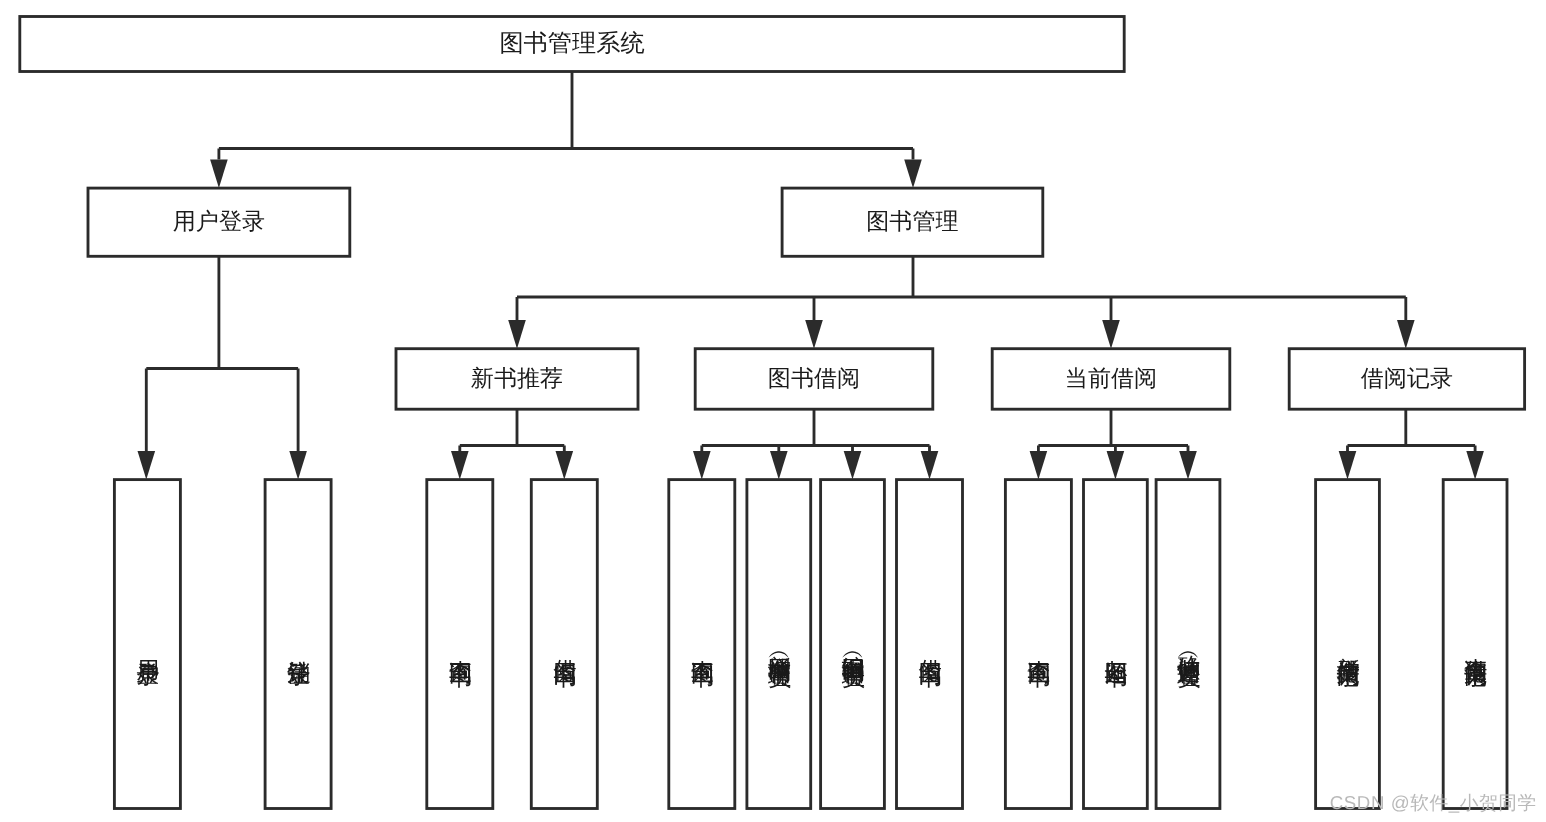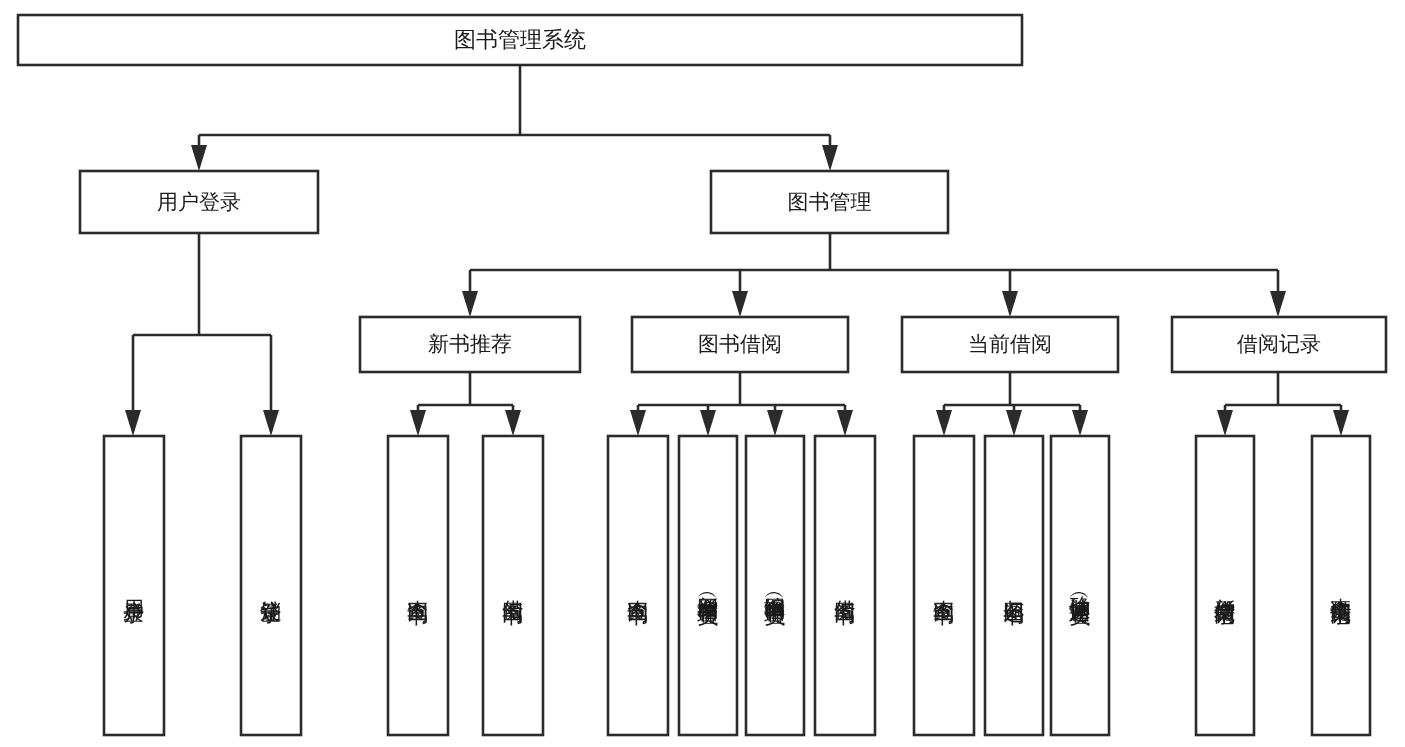--- a/index.html
+++ b/index.html
@@ -184,13 +184,14 @@
       <div class="vlabel" style="left: 679px; top: 436px; width: 58px; height: 299px;">新增图书（管理员）</div>
       <div class="vlabel" style="left: 746px; top: 436px; width: 58px; height: 299px;">编辑图书（管理员）</div>
       <div class="vlabel" style="left: 815px; top: 436px; width: 60px; height: 299px;">借阅图书</div>
       <div class="vlabel" style="left: 914px; top: 436px; width: 60px; height: 299px;">查询图书</div>
       <div class="vlabel" style="left: 985px; top: 436px; width: 58px; height: 299px;">归还图书</div>
       <div class="vlabel" style="left: 1051px; top: 436px; width: 58px; height: 299px;">确认归还（管理员）</div>
       <div class="vlabel" style="left: 1196px; top: 436px; width: 58px; height: 299px;">新增借阅记录</div>
       <div class="vlabel" style="left: 1312px; top: 436px; width: 58px; height: 299px;">查询借阅记录</div>
     </div>
 
+  <div class="watermark">CSDN @软件_小贺同学</div>
 </div>
 
 </body></html>

